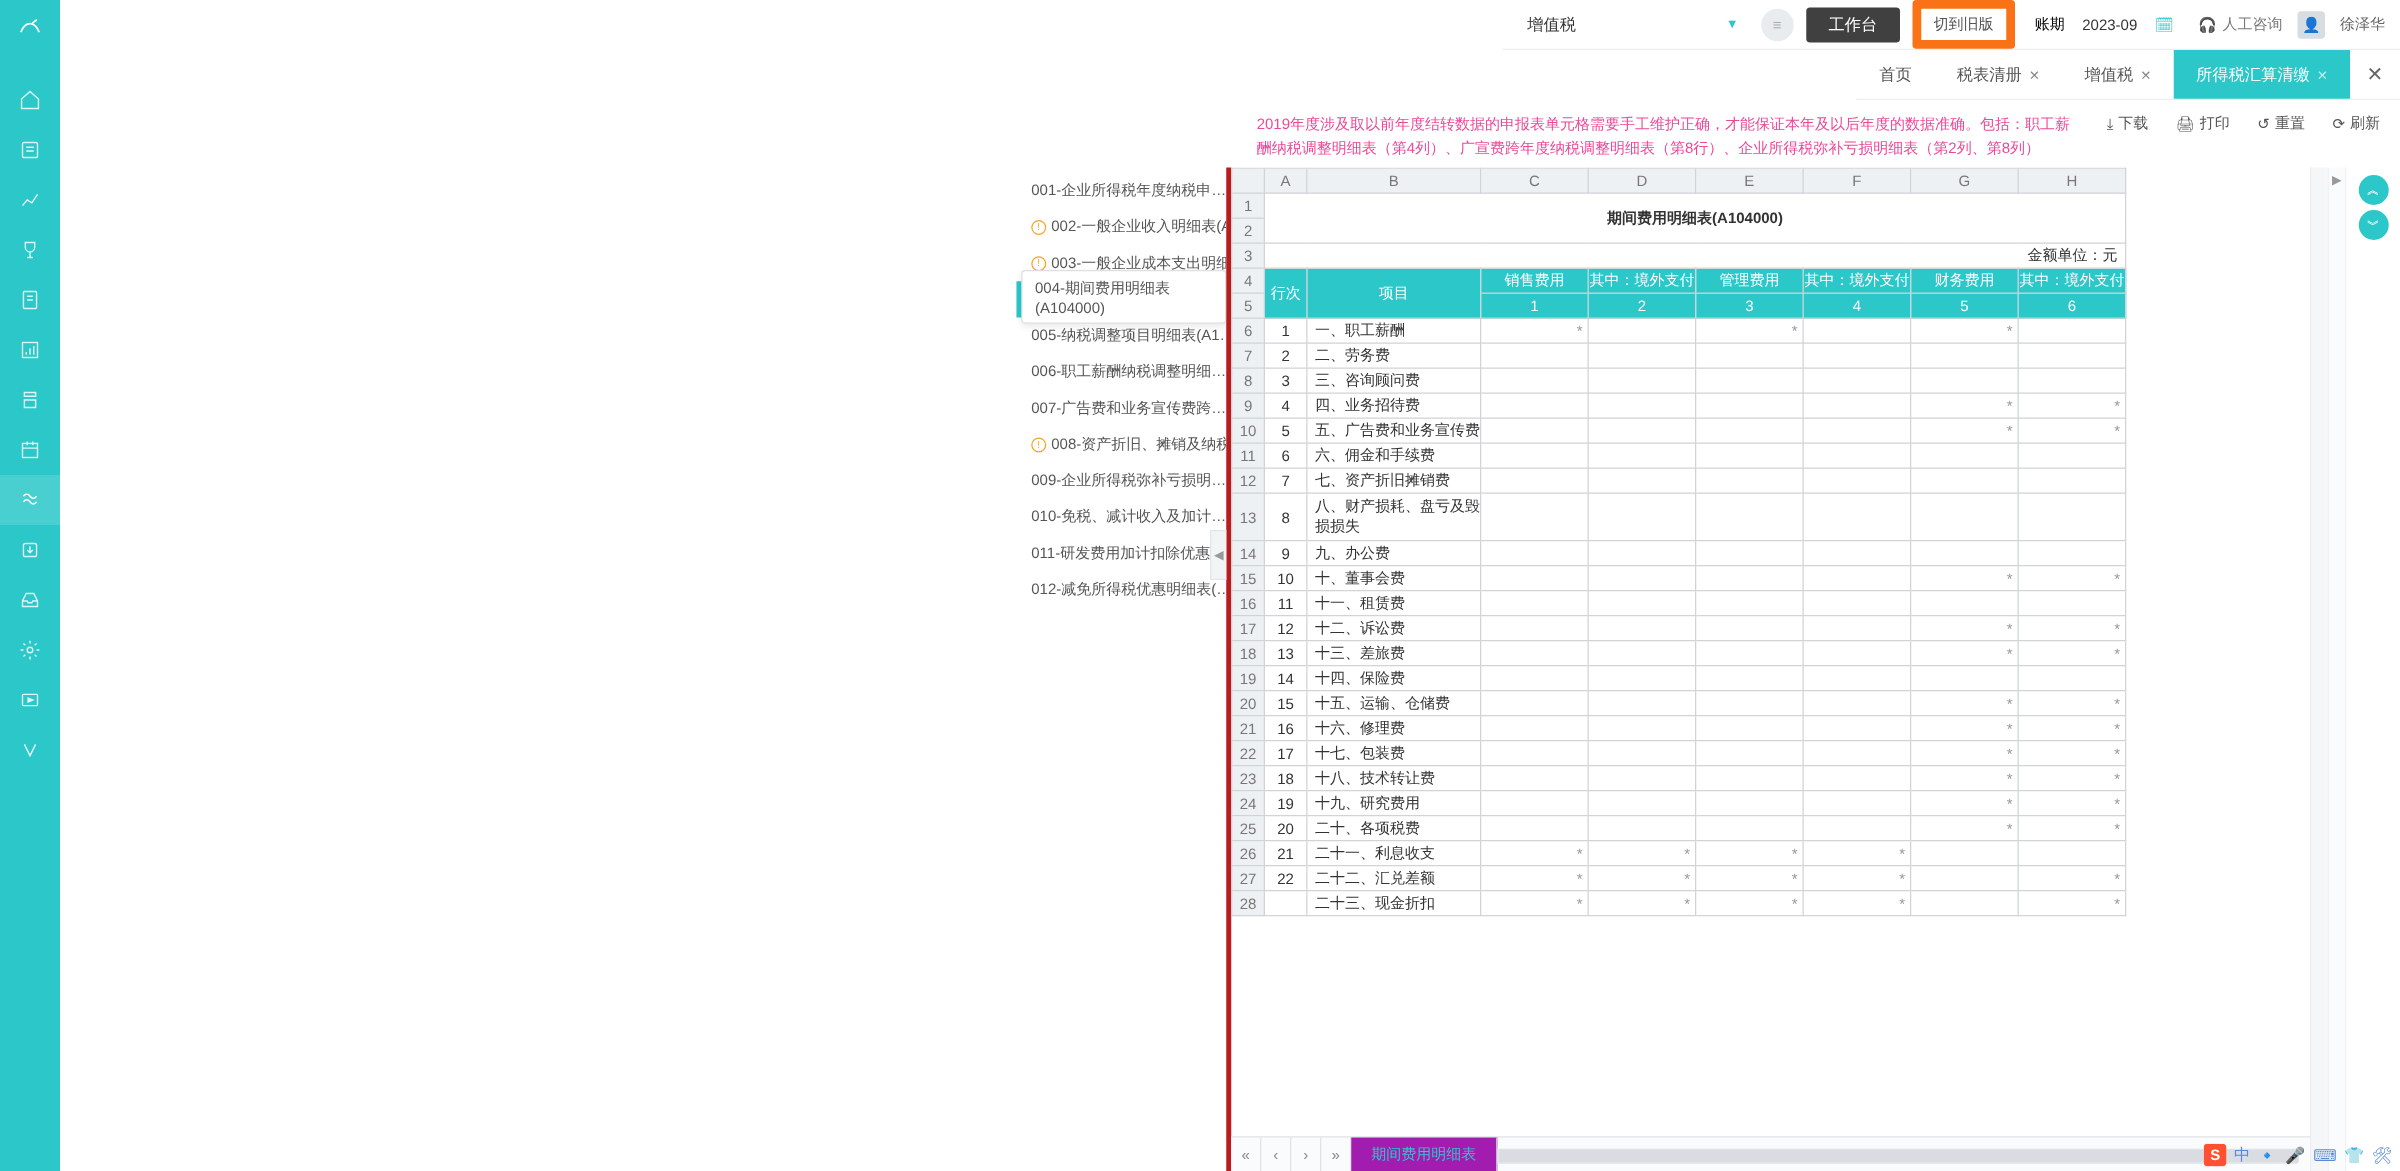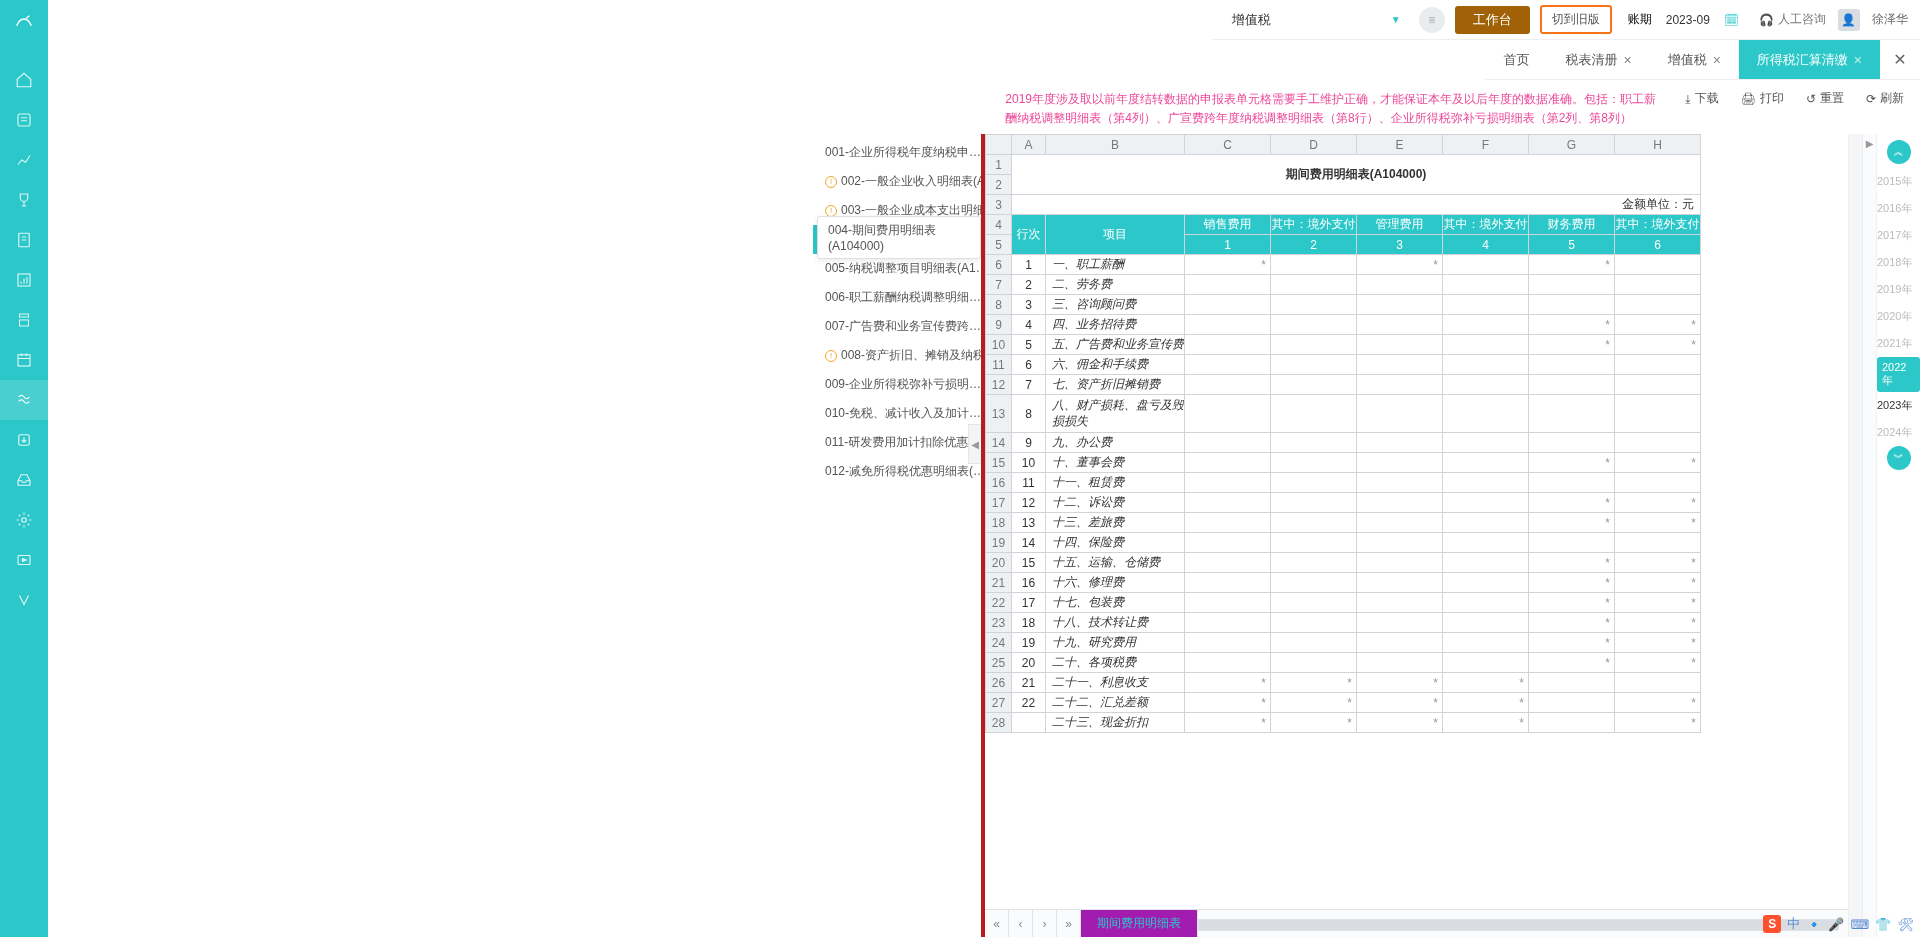--- a/index.html
+++ b/index.html
@@ -14,22 +14,22 @@
 .sidebar-icon svg { width: 18px; height: 18px; stroke: #fff; fill: none; stroke-width: 1.5; }
 
 
 .main { flex: 1; display: flex; flex-direction: column; min-width:0;align-items:flex-end; }
 
 
 .topbar { height: 40px; display: flex; align-items: center; padding: 0 12px; border-bottom: 1px solid #eee; gap: 10px; }
 .topbar-select { display:flex; align-items:center; gap: 120px; color:#333; font-size: 13px; cursor:pointer; padding: 0 8px; }
 .chev { font-size: 10px; color: #2bc7c9; }
 .circle-btn { width:26px; height:26px; border-radius:50%; background:#e8ecef; display:flex; align-items:center; justify-content:center; color:#aaa; font-weight:bold; }
-.btn-primary { background:#a16207; color:#fff; padding:5px 18px; border-radius:3px; cursor:pointer; font-size:13px; }
-.btn-outline { border:2px solid #f97316; padding:4px 10px; border-radius:3px; cursor:pointer; font-size:12px; color:#555; }
+.btn-primary { background:#404040; color:#fff; padding:5px 18px; border-radius:3px; cursor:pointer; font-size:13px; }
+.btn-outline { border:7px solid #f97316; padding:4px 10px; border-radius:3px; cursor:pointer; font-size:12px; color:#555; }
 .period-label { color:#000000; margin-left:6px; }
 .period-val { color:#333; margin-left:4px; }
 .cal-icon { color:#2bc7c9; margin-left:4px; }
 .topbar-spacer { flex:1; }
 .top-right { display:flex; align-items:center; gap:12px; color:#777; font-size:12px; }
 .support { display:flex; align-items:center; gap:4px; cursor:pointer; }
 .avatar { width:22px; height:22px; background:#d8dde2; border-radius:3px; display:flex; align-items:center; justify-content:center; color:#fff; }
 .username { color:#666; }
 
 
@@ -64,21 +64,21 @@
 .sheet-scroll { flex:1; overflow:hidden; position:relative; }
 .sheet { border-collapse:collapse; table-layout:fixed; }
 .sheet th, .sheet td { border:1px solid #d0d4d8; font-size:12px; padding:0; height:20px; }
 .corner { width:26px; background:#eef1f3; }
 .colhdr { background:#eef1f3; color:#777; text-align:center; font-weight:normal; height:18px; }
 .rowhdr { width:26px; background:#eef1f3; color:#777; text-align:center; font-weight:normal; }
 .title-cell { text-align:center; font-size:16px; font-weight:bold; height:36px; background:#fff; }
 .unit-cell { text-align:right; padding-right:6px !important; background:#fff; font-size:12px; }
 .thead-cell { background:#2bc7c9; color:#fff; text-align:center; font-size:12px; height:20px; }
 .rn { text-align:center; }
-.item { padding-left:6px !important; text-align:left; white-space:nowrap; overflow:hidden;font-style:italic; }
+.item { padding-left:6px !important; text-align:left; white-space:nowrap; overflow:hidden; }
 .num { text-align:right; padding-right:4px !important; color:#999; }
 .w-rn { width:34px; }
 .w-item { width:120px; }
 .w-col { width:86px; }
 .row-tall td { height:38px; }
 .row-tall .item { white-space:normal; line-height:1.3; }
 
 
 .sheet-footer { height:28px; display:flex; align-items:center; border-top:1px solid #e0e3e6; background:#fafbfc; }
 .sf-nav { display:flex; }
@@ -624,32 +624,20 @@
               <div class="hscroll-thumb"></div>
             </div>
         </div>
       </div>
 
       <div class="vscroll"></div>
       <div class="expand-sliver">▶</div>
 
       <div class="year-rail">
         <div class="year-btn">︽</div>
-        <div id="years-mount">
-            <div class="year-item">2015年</div>
-            <div class="year-item">2016年</div>
-            <div class="year-item">2017年</div>
-            <div class="year-item">2018年</div>
-            <div class="year-item">2019年</div>
-            <div class="year-item">2020年</div>
-            <div class="year-item">2021年</div>
-            <div class="year-item active">2022年</div>
-            <div class="year-item current">2023年</div>
-            <div class="year-item">2024年</div>
-          </div>
         <div class="year-btn">︾</div>
       </div>
     </div>
   </div>
 </div>
 
 <div class="ime">
   <div class="ime-badge">S</div>
   <span class="ime-item">中</span>
   <span class="ime-item">🔹</span>

